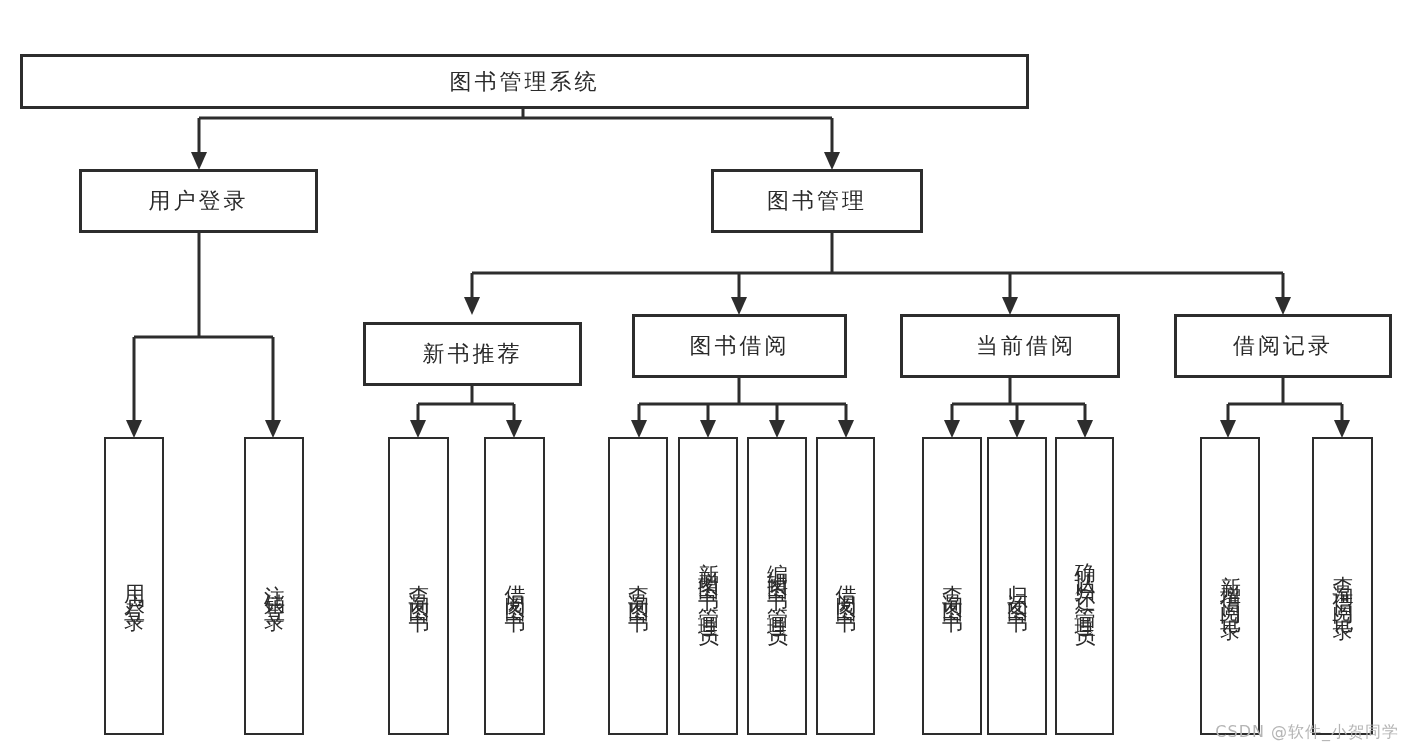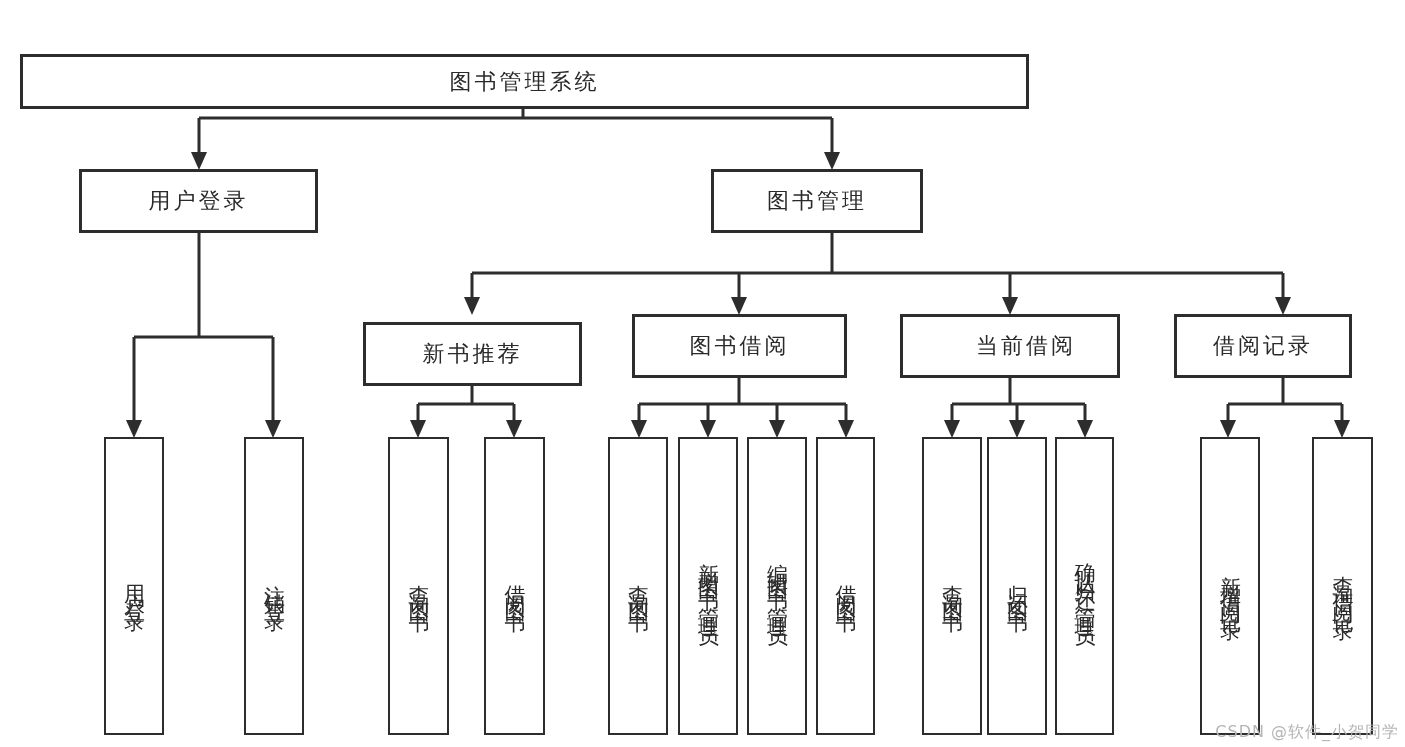--- a/index.html
+++ b/index.html
@@ -112,21 +112,21 @@
 
   <div class="box" style="left:363px; top:314px; width:219px; height:64px;margin-top:8px;">
     <span class="node-label">新书推荐</span>
   </div>
   <div class="box" style="left:632px; top:314px; width:215px; height:64px;">
     <span class="node-label">图书借阅</span>
   </div>
   <div class="box" style="left:900px; top:314px; width:220px; height:64px;padding-left:32px;">
     <span class="node-label">当前借阅</span>
   </div>
-  <div class="box" style="left:1174px; top:314px; width:178px; height:64px;">
+  <div class="box" style="left:1174px; top:314px; width:218px; height:64px;">
     <span class="node-label">借阅记录</span>
   </div>
 
   <div class="box leaf" style="left:104px; top:437px; width:60px; height:298px;">
     <span class="vtxt">用户登录</span>
   </div>
   <div class="box leaf" style="left:244px; top:437px; width:60px; height:298px;">
     <span class="vtxt">注销登录</span>
   </div>
 

